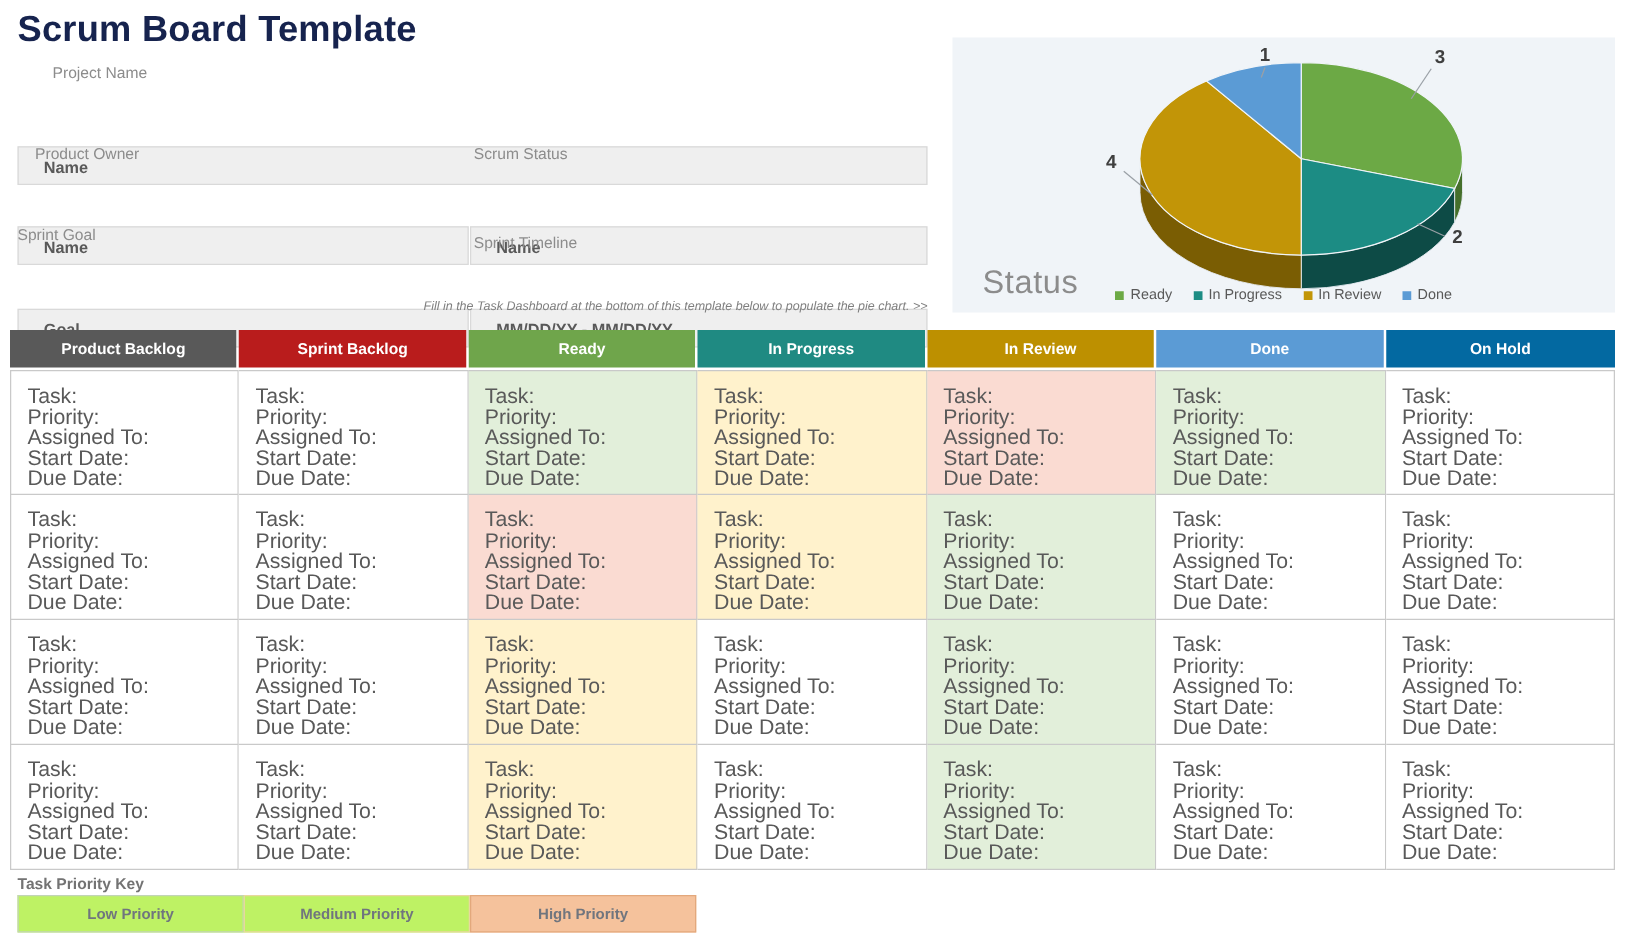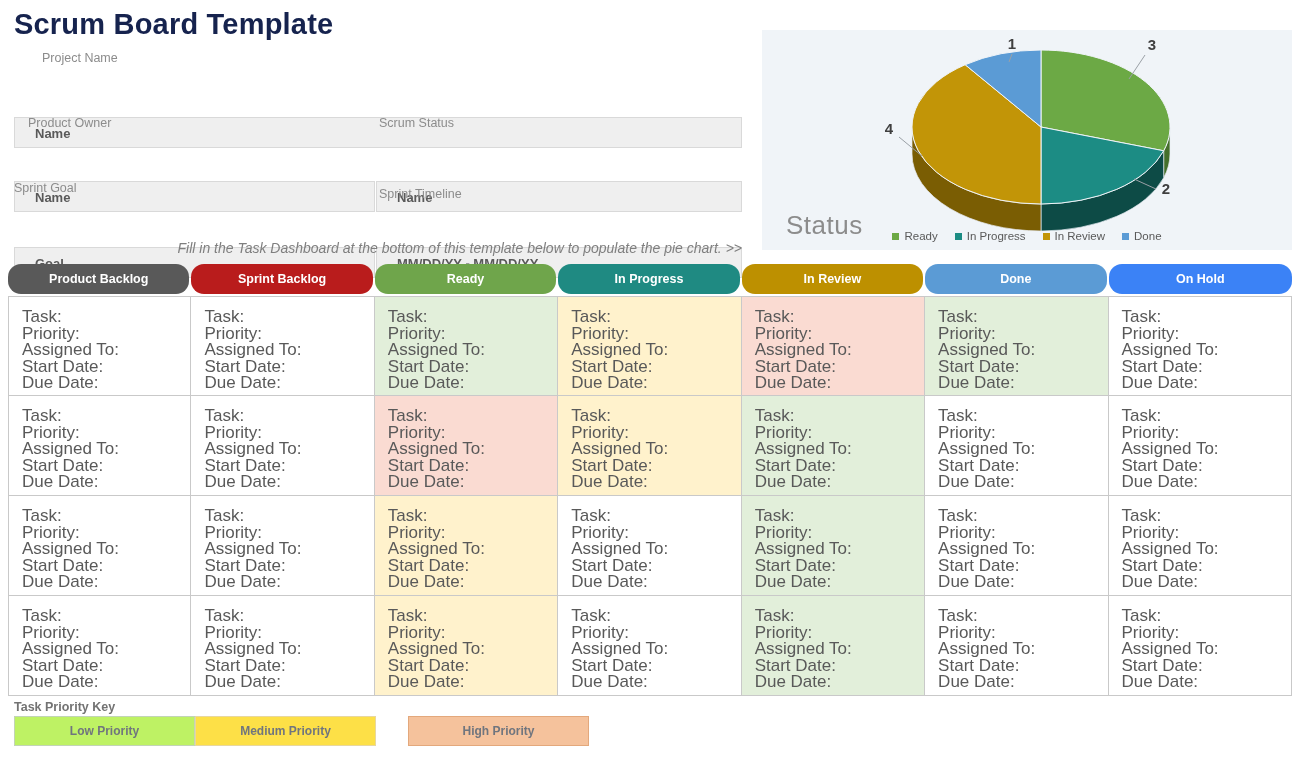--- a/index.html
+++ b/index.html
@@ -7,34 +7,34 @@
          font-family:"Liberation Sans",sans-serif;}
 
   
   .page-title{position:absolute;left:14px;top:8px;font-size:29px;font-weight:bold;
               color:#16234E;letter-spacing:.2px;}
   .flabel{position:absolute;font-size:12.5px;color:#8C8C8C;}
   .ffield{position:absolute;height:31px;background:#EFEFEF;border:1px solid #D9D9D9;
           font-size:13px;font-weight:bold;color:#595959;line-height:31px;padding-left:20px;
           box-sizing:border-box;margin-top:48px;}
   .note{position:absolute;top:240px;left:14px;width:728px;text-align:right;
-        font-size:14px;font-style:italic;color:#7F7F7F;}
+        font-size:10px;font-style:italic;color:#7F7F7F;}
 
   
   .chart-panel{position:absolute;left:762px;top:30px;width:530px;height:220px;background:#F0F4F8;}
   .chart-title{position:absolute;left:24px;top:180px;font-size:26px;color:#8C8C8C;letter-spacing:.5px;}
   .legend{position:absolute;left:0;right:0;top:200px;display:flex;justify-content:center;gap:17px;}
   .legend-item{display:flex;align-items:center;font-size:11.5px;color:#595959;}
   .legend-swatch{width:7px;height:7px;margin-right:5px;display:inline-block;}
 
   
   .board{position:absolute;left:8px;top:264px;width:1284px;display:flex;}
   .col{flex:1;display:flex;flex-direction:column;min-width:0;}
   .hdr{height:30px;margin:0 2px 2px 0;color:#fff;font-weight:bold;font-size:12.5px;
-       display:flex;align-items:center;justify-content:center;border-radius:13px;}
+       display:flex;align-items:center;justify-content:center;}
   .col:last-child .hdr{margin-right:0;}
   .cell{height:100px;box-sizing:border-box;border-right:1px solid #C9C9C9;border-bottom:1px solid #C9C9C9;
         padding:12px 0 0 13px;font-size:17px;color:#595959;line-height:16.5px;background:#fff;}
   .col .cell:nth-child(2){border-top:1px solid #C9C9C9;}
   .col:first-child .cell{border-left:1px solid #C9C9C9;}
   .tint-green{background:#E2EFDA;}
   .tint-yellow{background:#FFF2CC;}
   .tint-pink{background:#FADBD2;}
   .tint-white{background:#FFFFFF;}
 
@@ -286,21 +286,21 @@
         </div>
         <div class="cell tint-white">
           <div>Task:</div>
           <div>Priority:</div>
           <div>Assigned To:</div>
           <div>Start Date:</div>
           <div>Due Date:</div>
         </div>
       </div>
       <div class="col">
-        <div class="hdr" style="background: #3b82f6;">On Hold</div>
+        <div class="hdr" style="background: #0369a1;">On Hold</div>
         <div class="cell tint-white">
           <div>Task:</div>
           <div>Priority:</div>
           <div>Assigned To:</div>
           <div>Start Date:</div>
           <div>Due Date:</div>
         </div>
         <div class="cell tint-white">
           <div>Task:</div>
           <div>Priority:</div>
@@ -321,17 +321,17 @@
           <div>Assigned To:</div>
           <div>Start Date:</div>
           <div>Due Date:</div>
         </div>
       </div>
     </div>
 
   <div class="key-label">Task Priority Key</div>
   <div class="key-strip" id="key-strip">
       <div class="key-cell" style="background: #bef264; border: 1px solid rgb(194, 212, 182);">Low Priority</div>
-      <div class="key-cell" style="background: #fde047; border: 1px solid rgb(232, 215, 158);">Medium Priority</div>
-      <div class="key-cell" style="background: rgb(245, 194, 156); border: 1px solid rgb(227, 168, 124); margin-left: 32px;">High Priority</div>
+      <div class="key-cell" style="background: #bef264; border: 1px solid rgb(232, 215, 158);">Medium Priority</div>
+      <div class="key-cell" style="background: rgb(245, 194, 156); border: 1px solid rgb(227, 168, 124);">High Priority</div>
     </div>
 
 </div>
 
 </body></html>

